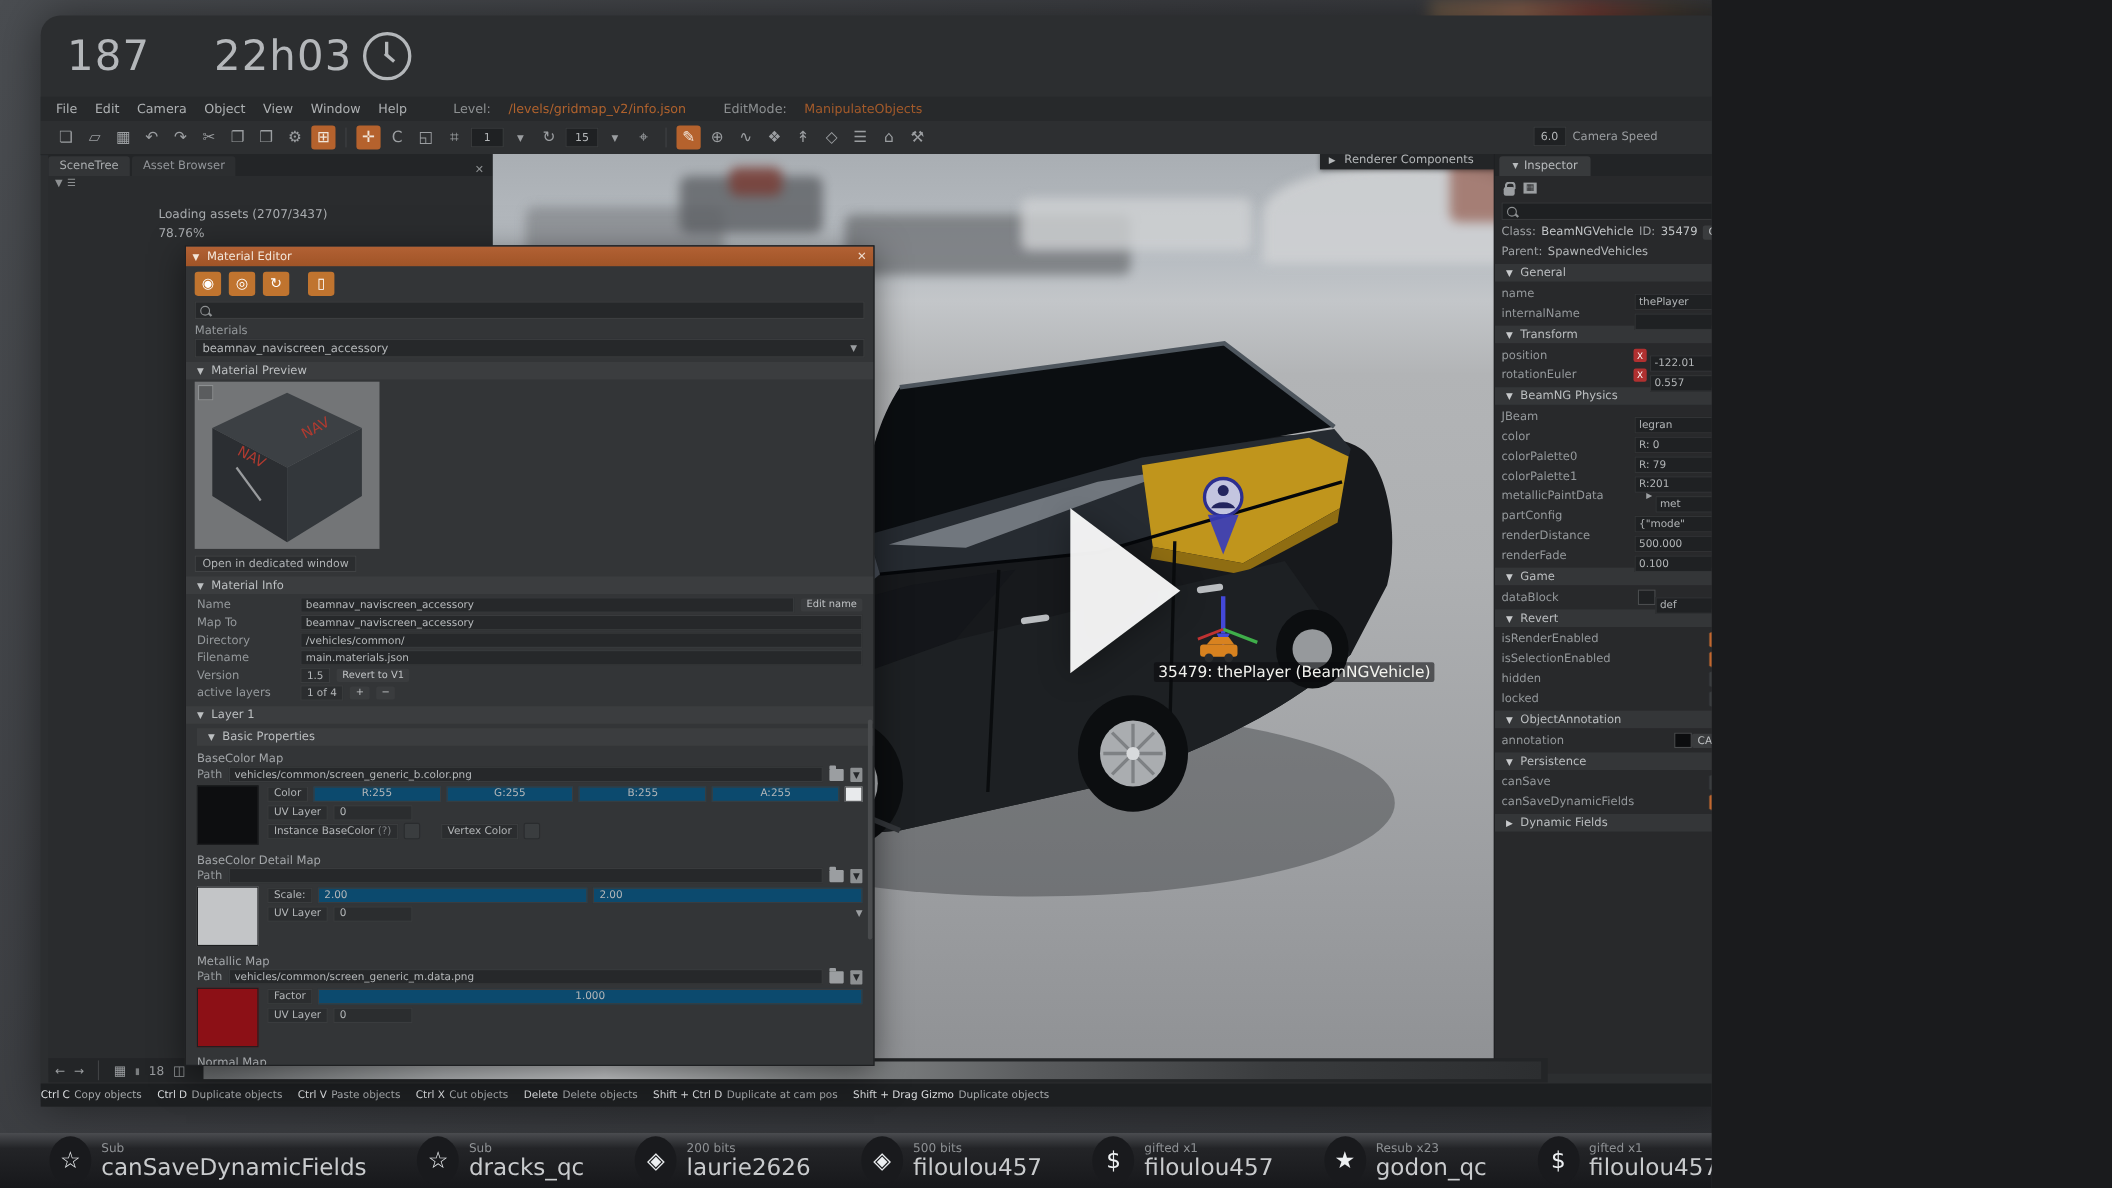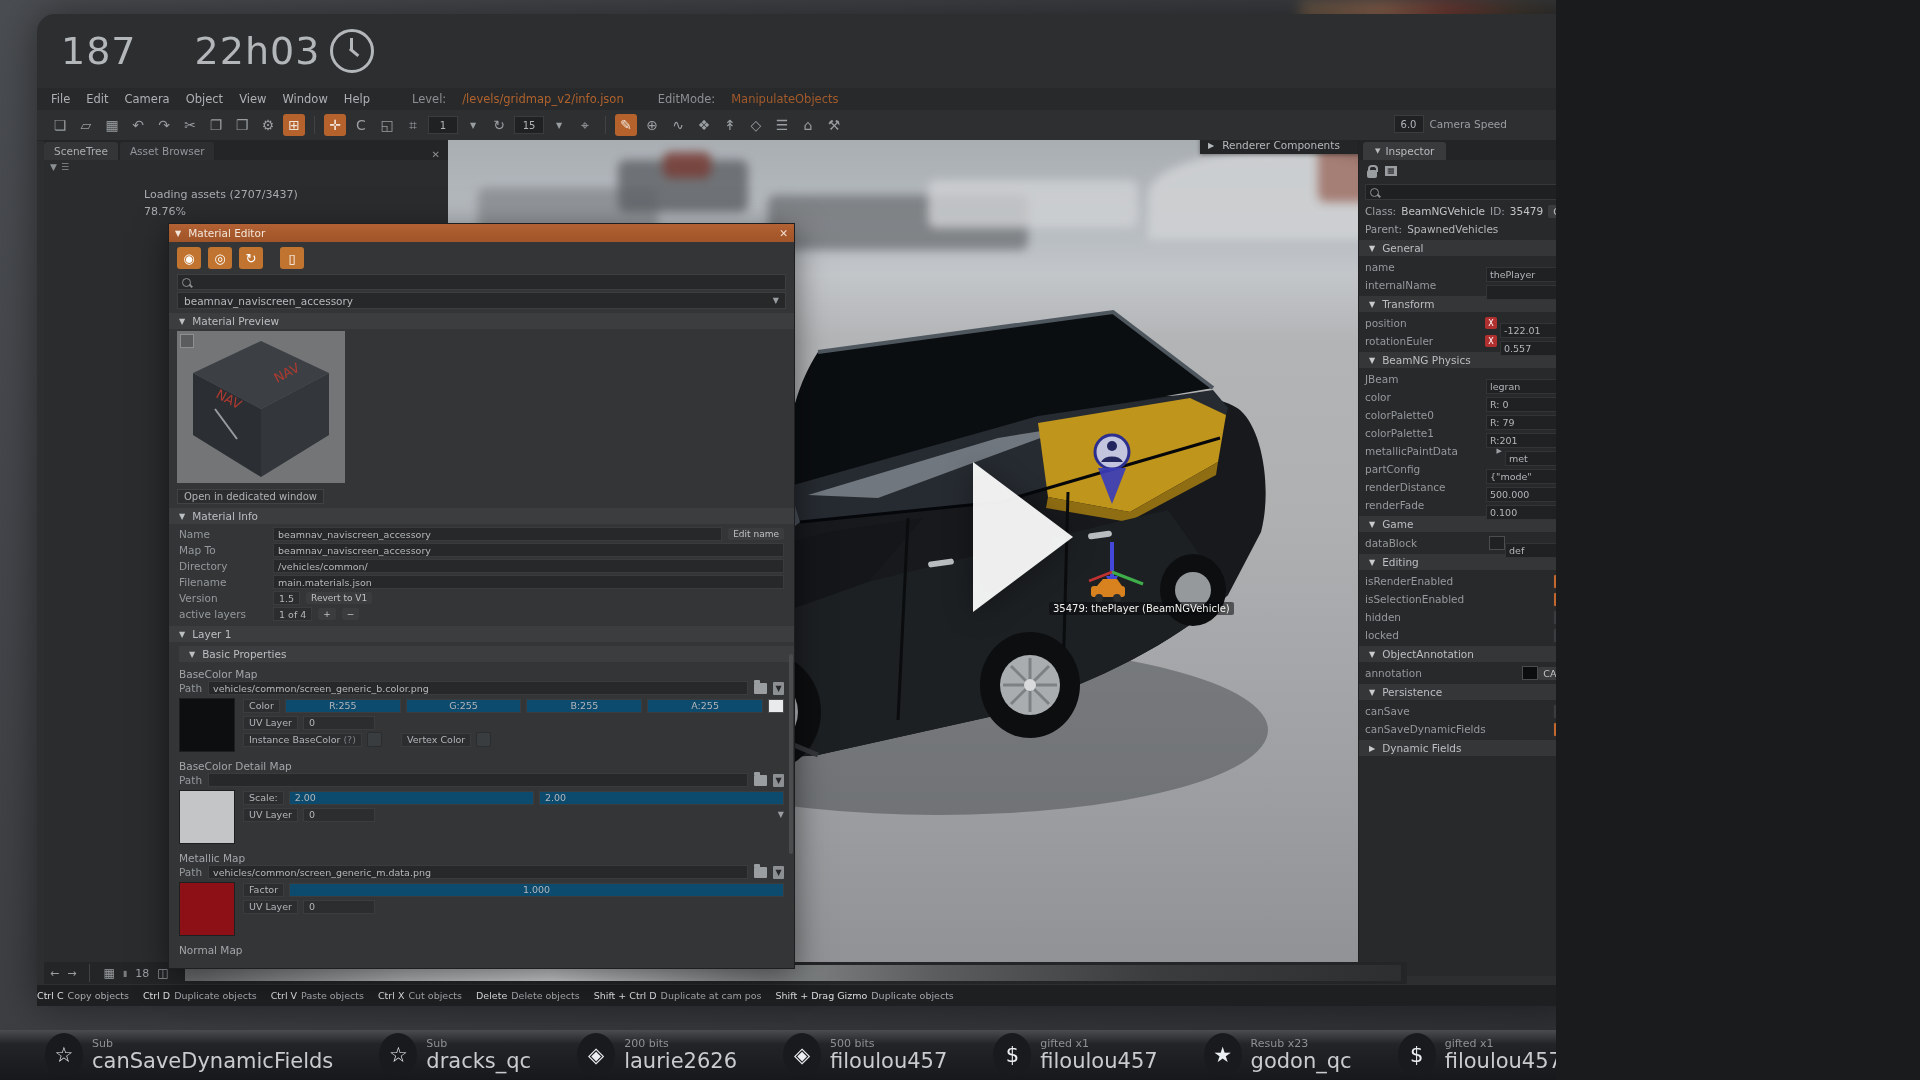--- a/index.html
+++ b/index.html
@@ -36,21 +36,21 @@
   .tab{font-size:10.5px;color:#aaadaf;background:#333537;padding:3px 10px 3px 10px;margin-right:2px;border-radius:3px 3px 0 0;}
   .tab.dim{background:#2c2e30;color:#93969a;}
   .tab-close{margin-left:auto;color:#8d9092;font-size:10px;padding:0 8px;}
   .panel-iconrow{height:14px;display:flex;align-items:center;color:#8d9092;font-size:9px;padding-left:6px;gap:4px;}
   .loading{margin:12px 0 0 100px;color:#a9acaf;font-size:11px;line-height:17px;}
 
   .viewport{left:411px;top:126px;width:947px;height:836px;overflow:hidden;
             background:linear-gradient(180deg,#a9aeb3 0%,#b9bec3 12%,#c3c6c9 16%,#b2b4b6 24%,#aeb0b2 45%,#9b9da0 80%,#8f9194 100%);}
   .hblob{position:absolute;filter:blur(5px);border-radius:8px;}
   .renderer-bar{position:absolute;left:752px;top:-4px;width:374px;height:18px;background:#232527;display:flex;align-items:center;color:#b5b8ba;font-size:10.5px;padding:0 8px;gap:8px;box-shadow:0 1px 4px rgba(0,0,0,.4);}
-  .vp-label{position:absolute;left:601px;top:462px;background:rgba(10,10,12,.55);color:#f2f2ee;font-size:10px;padding:1px 4px;border-radius:2px;white-space:nowrap;}
+  .vp-label{position:absolute;left:601px;top:462px;background:rgba(10,10,12,.55);color:#f2f2ee;font-size:14px;padding:1px 4px;border-radius:2px;white-space:nowrap;}
 
   .inspector{left:1321px;top:126px;width:215px;height:836px;background:#28292b;border-left:1px solid #1f2123;font-size:10.5px;color:#9da0a3;overflow:hidden;}
   .insp-tabs{height:20px;background:#222426;display:flex;align-items:flex-end;padding-left:4px;gap:4px;}
   .insp-tab{background:#383a3c;color:#b8bbbd;font-size:10.5px;padding:3px 12px;border-radius:3px 3px 0 0;display:flex;gap:5px;align-items:center;}
   .insp-icons{height:22px;display:flex;align-items:center;gap:8px;padding-left:8px;}
   .lock{width:10px;height:8px;background:#9b9ea1;border-radius:2px;position:relative;margin-top:5px;}
   .lock::before{content:"";position:absolute;left:1px;top:-5px;width:6px;height:5px;border:2px solid #9b9ea1;border-bottom:none;border-radius:4px 4px 0 0;}
   .mini-grid{width:12px;height:10px;background:linear-gradient(#9b9ea1,#9b9ea1);color:#28292b;font-size:8px;line-height:10px;text-align:center;}
   .search-box{height:14px;margin:2px 6px;background:#1e2022;border:1px solid #353739;display:flex;align-items:center;padding:0 4px;gap:4px;}
   .mag{width:7px;height:7px;border:1.5px solid #8d9092;border-radius:50%;position:relative;}
@@ -390,21 +390,21 @@
           <span>Game</span>
         </div>
       <div class="insp-row">
           <span class="lbl">dataBlock</span>
           <span class="swatch-sm" style="background:#1f2123"></span>
           <span class="valbox" style="width:55px">def</span>
         </div>
 
       <div class="sec-hdr">
           <span class="tri">▼</span>
-          <span>Editing</span>
+          <span>Revert</span>
         </div>
       <div class="insp-row">
           <span class="lbl">isRenderEnabled</span>
           <span class="chk on">✓</span>
         </div>
       <div class="insp-row">
           <span class="lbl">isSelectionEnabled</span>
           <span class="chk on">✓</span>
         </div>
       <div class="insp-row">
@@ -475,20 +475,21 @@
     </div>
     <div class="mat-toolbar">
       <span class="mbtn">◉</span>
       <span class="mbtn">◎</span>
       <span class="mbtn">↻</span>
       <span class="mbtn gap">▯</span>
     </div>
     <div class="mat-search">
       <span class="mag"></span>
     </div>
+    <div class="mlabel">Materials</div>
     <div class="mdrop">
       <span>beamnav_naviscreen_accessory</span>
       <span class="tri">▼</span>
     </div>
 
     <div class="msec">
         <span class="tri">▼</span>
         <span>Material Preview</span>
       </div>
     <div class="preview-wrap">

